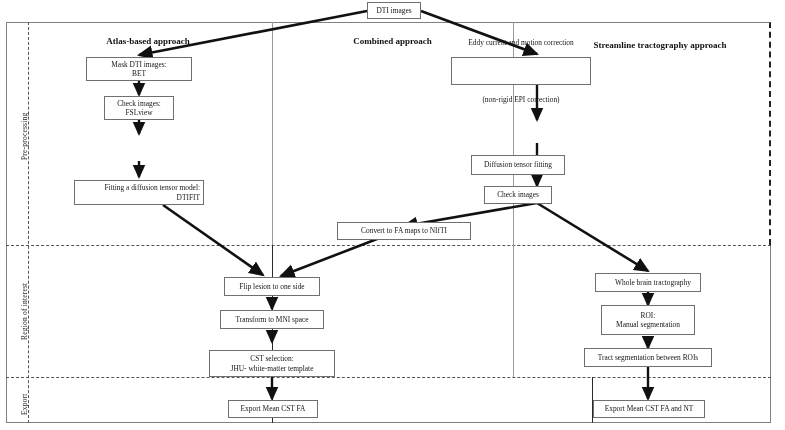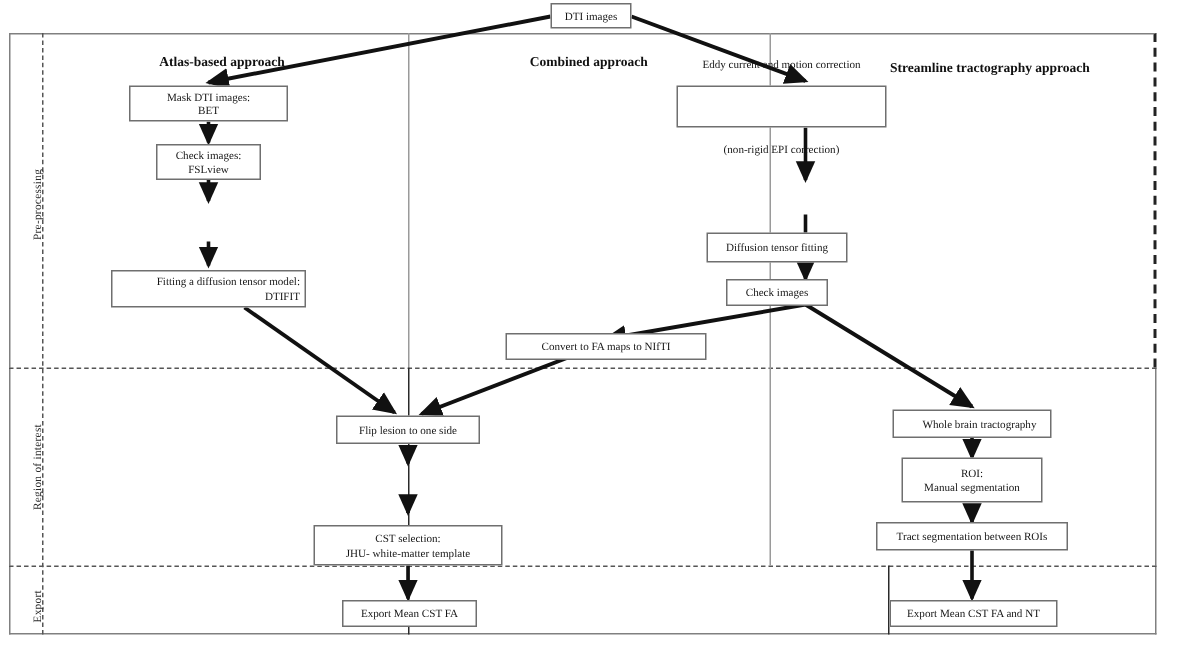--- a/index.html
+++ b/index.html
@@ -182,20 +182,23 @@
   </div>
 
   <div class="node" style="left:337px;top:222px;width:134px;height:18px;">
     <span>Convert to FA maps to NIfTI</span>
   </div>
 
   <div class="node" style="left:224px;top:277px;width:96px;height:19px;">
     <span>Flip lesion to one side</span>
   </div>
 
+  <div class="node" style="left:220px;top:310px;width:104px;height:19px;">
+    <span>Transform to MNI space</span>
+  </div>
 
   <div class="node" style="left:209px;top:350px;width:126px;height:27px;flex-direction:column;">
     <span>CST selection:</span>
     <span>JHU- white-matter template</span>
   </div>
 
   <div class="node" style="left:595px;top:273px;width:106px;height:19px;padding-left:13px;">
     <span>Whole brain tractography</span>
   </div>
 

